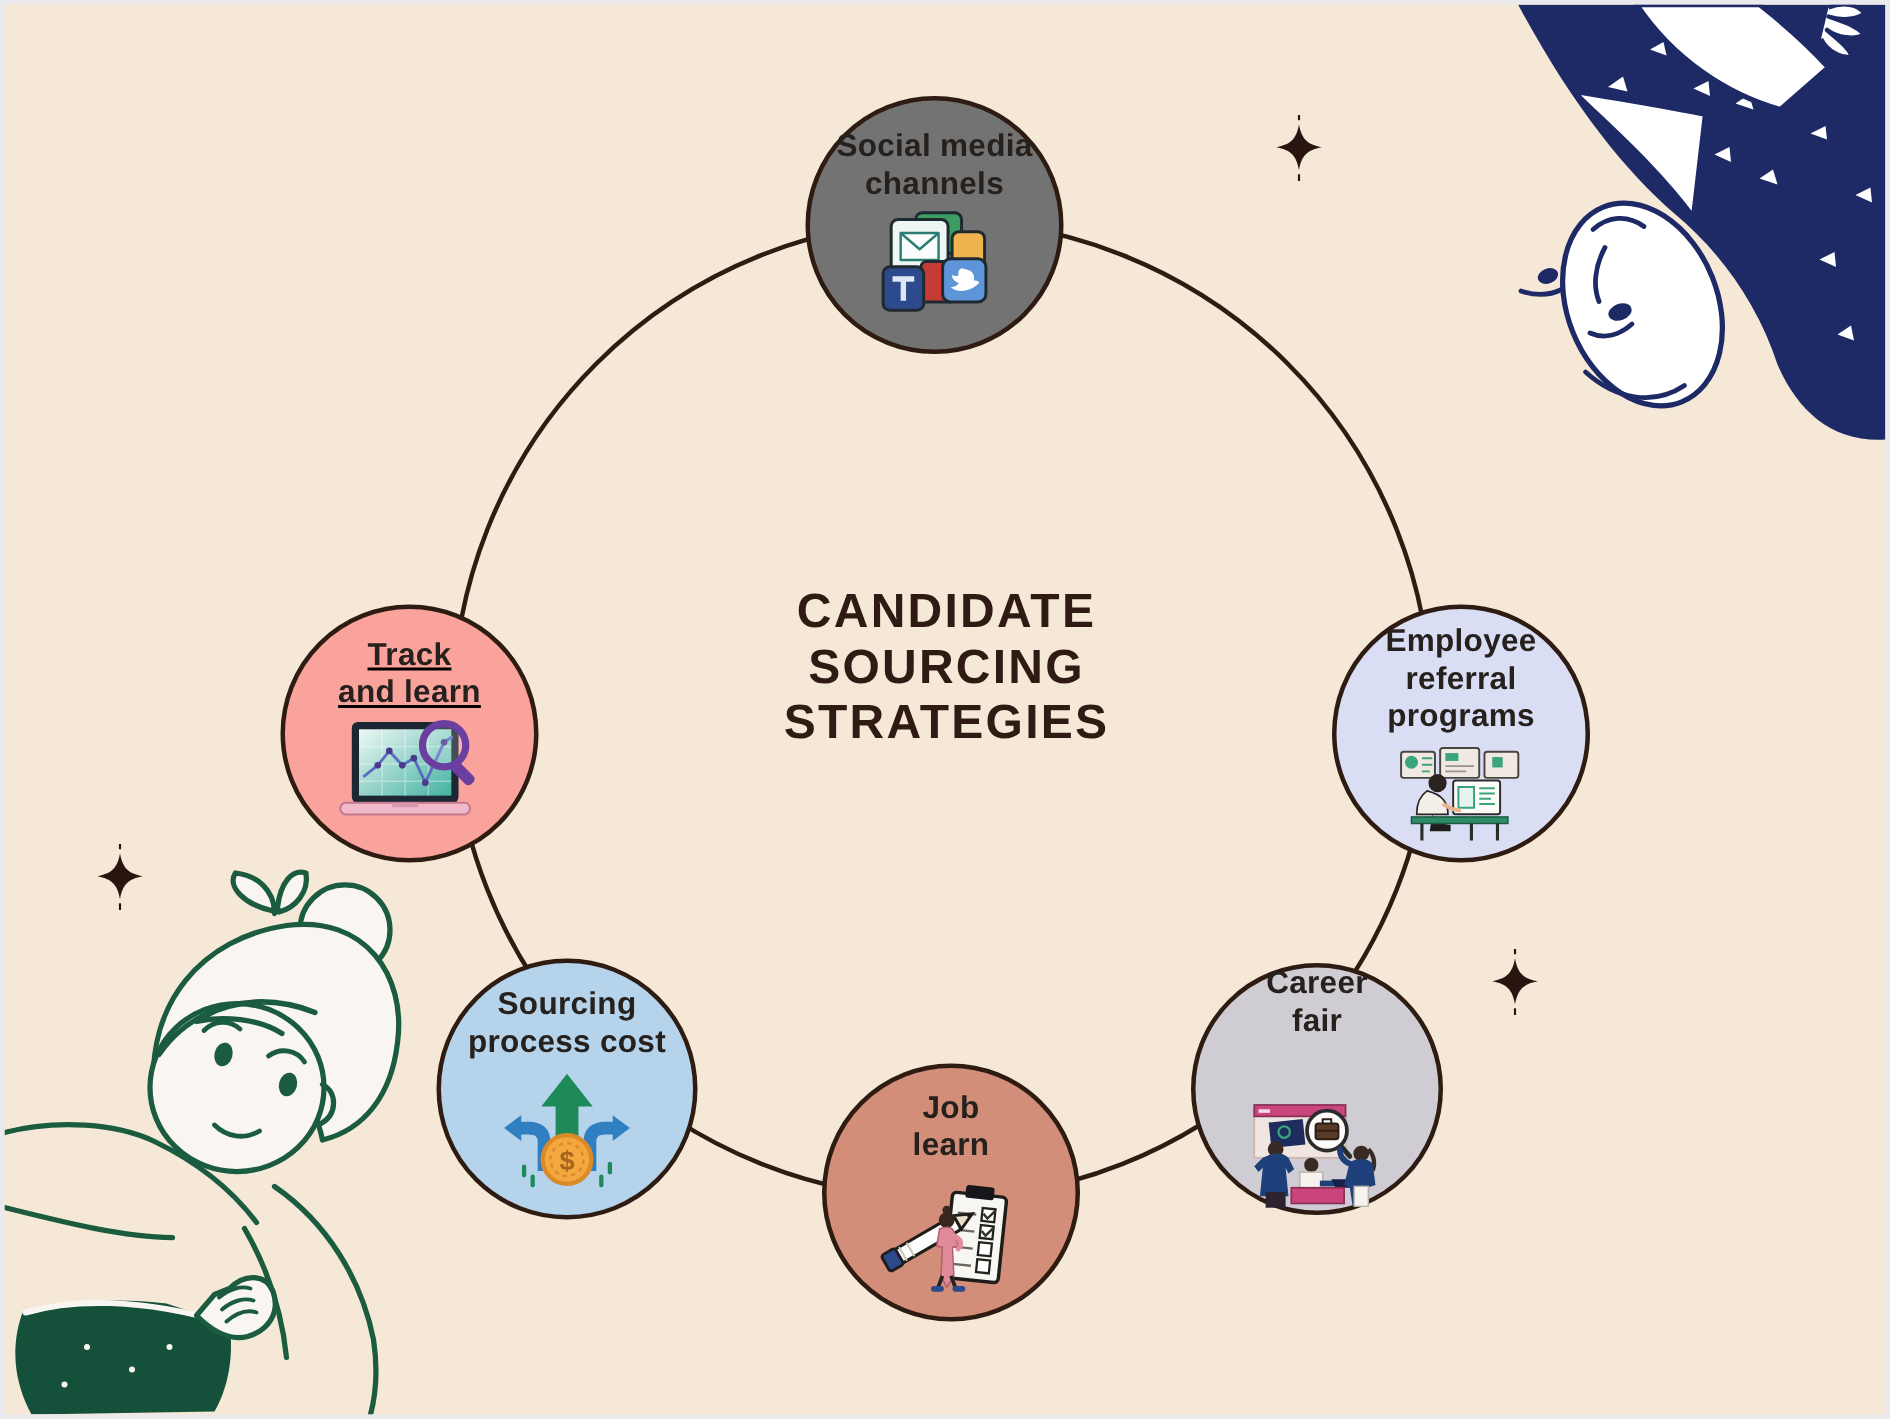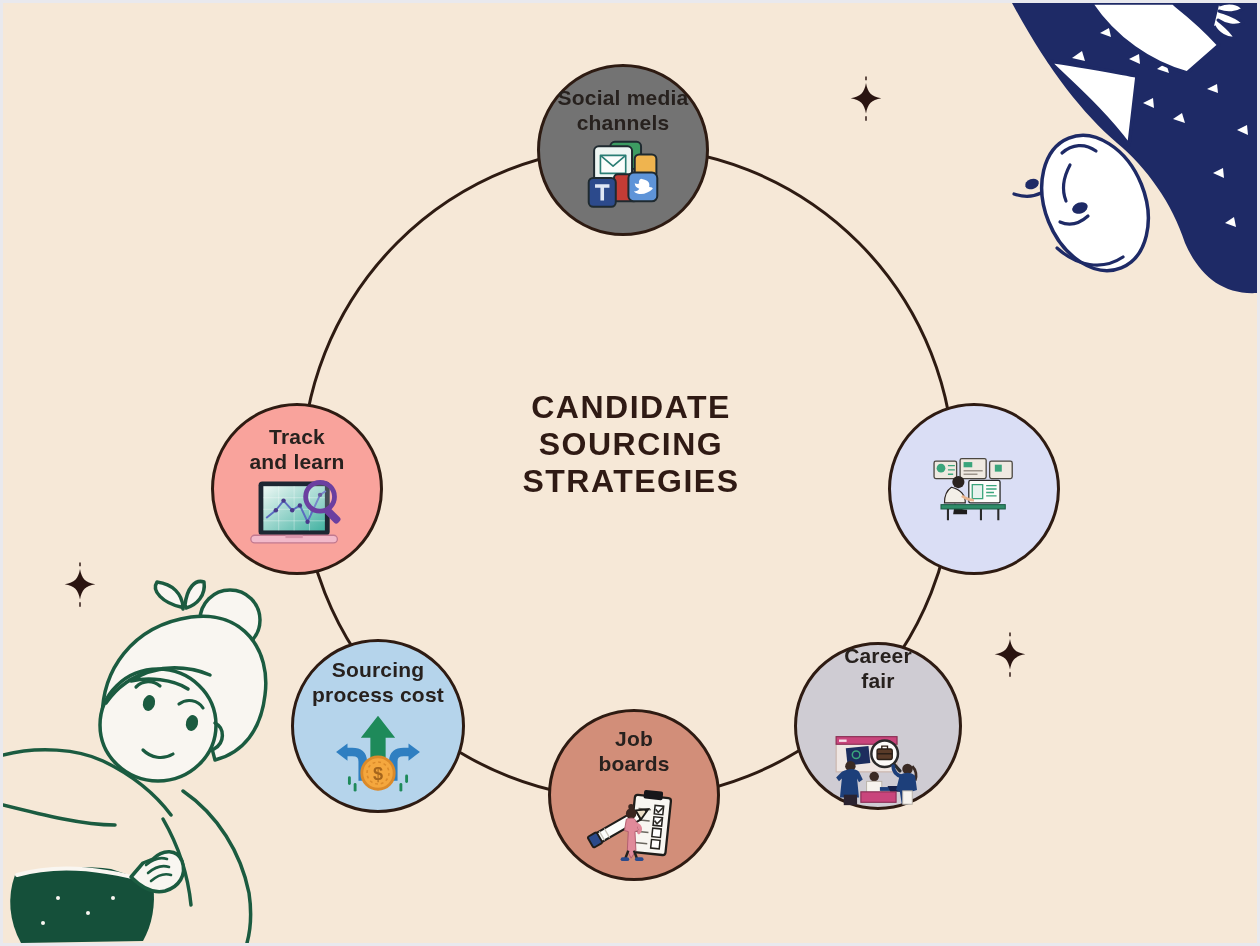--- a/index.html
+++ b/index.html
@@ -57,20 +57,23 @@
         <rect x="12" y="42" width="30" height="32" rx="5" fill="#2c4a8c"></rect>
         <path d="M19,51 h16 M27,51 v16" stroke="#dfe7f5" stroke-width="4" fill="none"></path>
         <rect x="56" y="36" width="32" height="32" rx="6" fill="#5e94d8"></rect>
         <path d="M74,44 c4,1 6,4 5,8 c3,0 4,1 4,2 c-6,6 -15,8 -21,3 c3,0 5,-1 6,-3 c-3,-1 -5,-3 -5,-6 c2,1 4,1 5,0 c-1,-2 0,-4 2,-5 z" fill="#ffffff" stroke="none"></path>
       </g>
     </svg>
   </div>
 
 
   <div class="node" style="left: 885px; top: 400px; width: 172px; height: 172px; background: rgb(218, 222, 245);">
+    <div class="node-label">Employee
+referral
+programs</div>
     <svg class="node-icon" width="92" height="66" viewBox="0 0 100 76">
       <g stroke="#4a463f" stroke-width="1.5">
         <rect x="4" y="6" width="26" height="20" rx="2" fill="#efe9e1"></rect>
         <rect x="34" y="3" width="30" height="23" rx="2" fill="#efe9e1"></rect>
         <rect x="68" y="6" width="26" height="20" rx="2" fill="#efe9e1"></rect>
       </g>
       <circle cx="12" cy="14" r="5" fill="#3aa57c"></circle>
       <path d="M20,11 h8 M20,16 h8 M20,21 h6" stroke="#3aa57c" stroke-width="1.5" fill="none"></path>
       <rect x="38" y="7" width="10" height="6" fill="#3aa57c"></rect>
       <path d="M38,17 h22 M38,21 h16" stroke="#9b938a" stroke-width="1.5" fill="none"></path>
@@ -113,21 +116,21 @@
       <circle cx="81" cy="41" r="5.5" fill="#3a2a24"></circle>
       <path d="M86,38 c4,4 5,10 3,15" stroke="#3a2a24" stroke-width="3" fill="none"></path>
       <path d="M73,47 c6,-3 12,-3 16,1 l2,15 -6,2 -1,13 -9,0 -2,-13 -4,-2 z" fill="#1d3f7a"></path>
       <path d="M75,49 c-6,-2 -9,-6 -9,-11" stroke="#1d3f7a" stroke-width="4" fill="none" stroke-linecap="round"></path>
       <rect x="76" y="64" width="10" height="14" fill="#f6f3ee" stroke="#b9b2a8" stroke-width="1"></rect>
     </svg>
   </div>
 
   <div class="node" style="left: 545px; top: 706px; width: 172px; height: 172px; background: rgb(210, 142, 121);">
     <div class="node-label">Job
-boards</div>
+learn</div>
     <svg class="node-icon" width="96" height="82" viewBox="0 0 100 86">
       <g transform="rotate(6 66 46)">
         <rect x="48" y="16" width="38" height="60" rx="3" fill="#f8f6f1" stroke="#1f1d1a" stroke-width="2.4"></rect>
         <rect x="57" y="10" width="20" height="9" rx="2" fill="#17161a"></rect>
         <g stroke="#6a675f" stroke-width="1.6" fill="none">
           <path d="M53,30 h13 M53,42 h13 M53,54 h13 M53,66 h13"></path>
         </g>
         <g fill="#ffffff" stroke="#24221e" stroke-width="1.6">
           <rect x="70" y="25" width="9" height="9"></rect>
             <rect x="70" y="37" width="9" height="9"></rect>
@@ -167,21 +170,21 @@
       <text x="45" y="71" font-size="19" font-weight="bold" fill="#a5651c" text-anchor="middle" font-family="Liberation Sans, sans-serif">$</text>
       <g stroke="#1e8a5a" stroke-width="3" stroke-linecap="round">
         <path d="M15,69 v6"></path>
           <path d="M21,76 v6"></path>
           <path d="M69,76 v6"></path>
           <path d="M75,67 v6"></path>
       </g>
     </svg>
   </div>
 
-  <div class="node" style="left: 208px; top: 400px; width: 172px; height: 172px; background: rgb(249, 163, 156);">
+  <div class="node" style="left: 184px; top: 400px; width: 172px; height: 172px; background: rgb(249, 163, 156); text-decoration: underline;">
     <div class="node-label">Track
 and learn</div>
     <svg class="node-icon" width="100" height="74" viewBox="0 0 104 76">
       <defs>
         <linearGradient id="scr" x1="0" y1="0" x2="1" y2="1">
           <stop offset="0" stop-color="#eef8f5"></stop>
             <stop offset="1" stop-color="#43b2a2"></stop>
         </linearGradient>
       </defs>
       <rect x="12" y="2" width="74" height="56" rx="4" fill="#1d2733"></rect>

